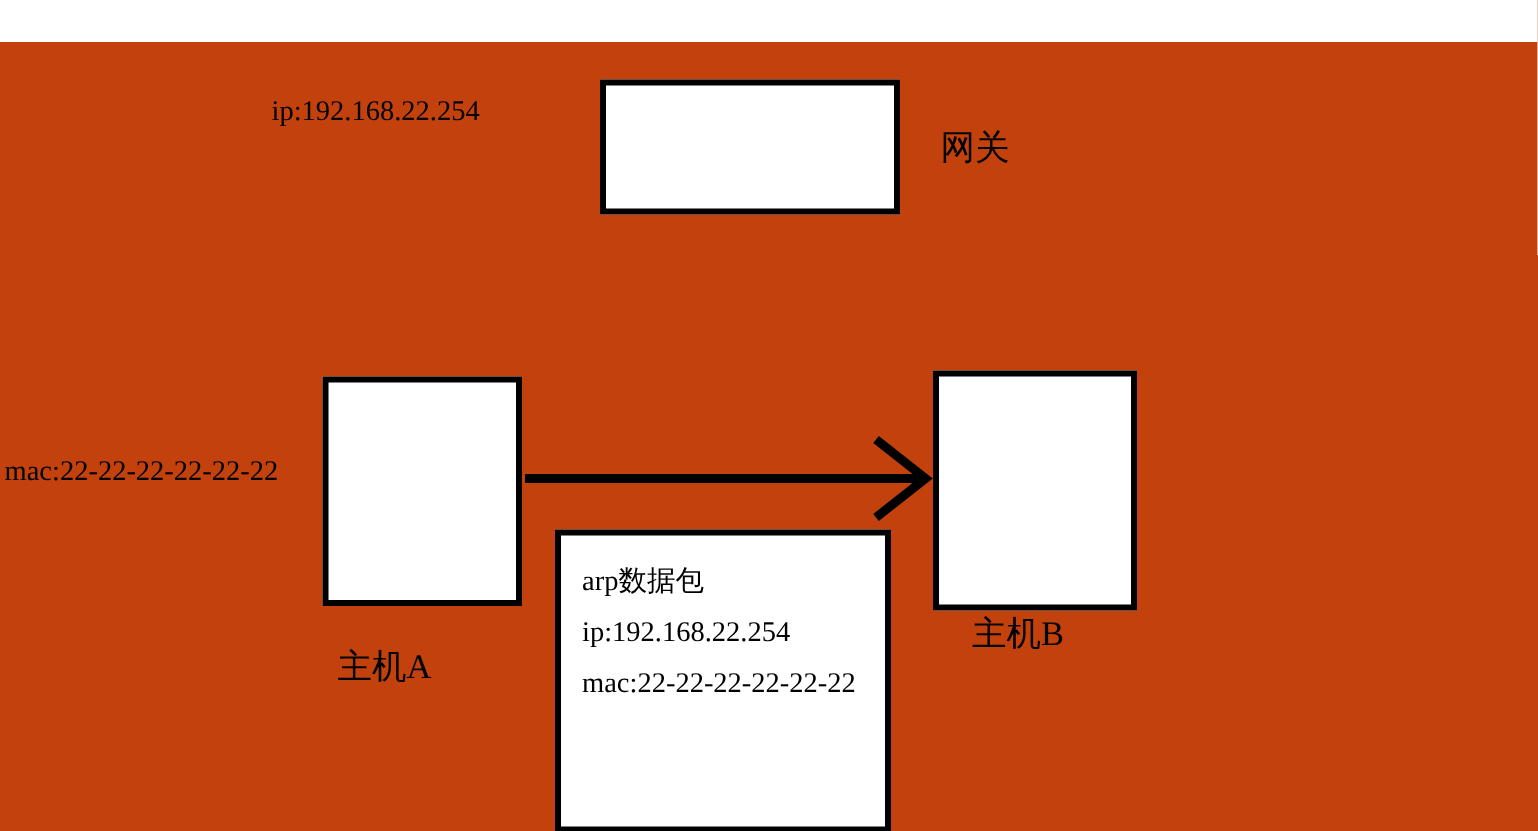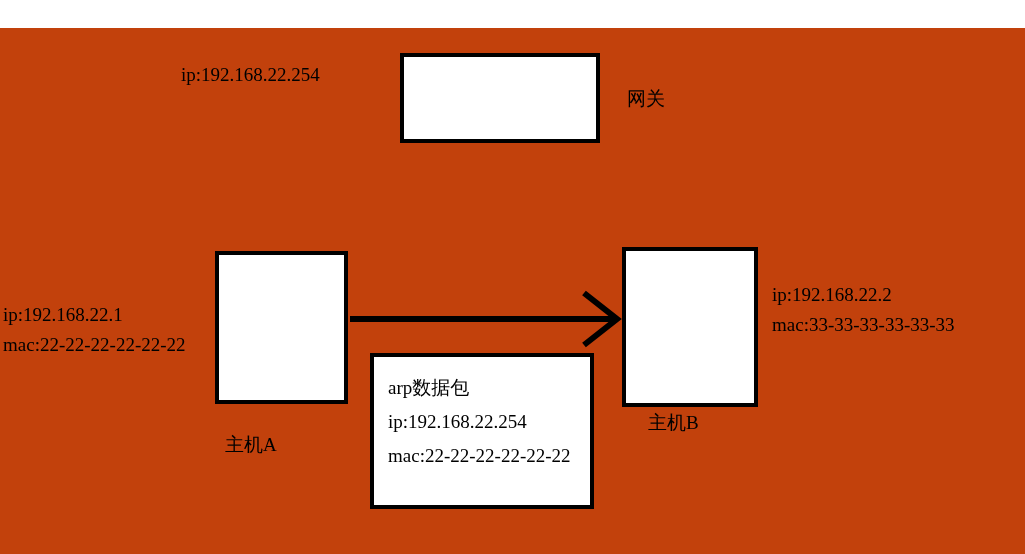--- a/index.html
+++ b/index.html
@@ -28,21 +28,21 @@
     font-size: 19px;
     line-height: 30px;
     color: #000000;
     white-space: nowrap;
   }
   .text-block .line {
     display: block;
   }
   .caption {
     position: absolute;
-    font-size: 19px;
+    font-size: 23px;
     line-height: 22px;
     color: #000000;
     white-space: nowrap;
   }
   .packet-box {
     position: absolute;
     box-sizing: border-box;
     border: 4px solid #000000;
     background: #ffffff;
   }
@@ -79,43 +79,38 @@
 
   <div class="text-block" style="left:181px; top:32px;">
     <span class="line">ip:192.168.22.254</span>
   </div>
 
   <div class="node-box" style="left:400px; top:25px; width:200px; height:90px;"></div>
 
   <div class="caption" style="left:627px; top:60px;">网关</div>
 
   <div class="text-block" style="left:3px; top:272px;">
-    <span class="line">ip:192.168.22.1</span>
     <span class="line">mac:22-22-22-22-22-22</span>
   </div>
 
   <div class="node-box" style="left:215px; top:223px; width:133px; height:153px;"></div>
 
   <div class="caption" style="left:225px; top:406px;">主机A</div>
 
   <div class="node-box" style="left:622px; top:219px; width:136px; height:160px;"></div>
 
   <div class="caption" style="left:648px; top:384px;text-align:right;">主机B</div>
 
-  <div class="text-block" style="left:772px; top:252px;">
-    <span class="line">ip:192.168.22.2</span>
-    <span class="line">mac:33-33-33-33-33-33</span>
-  </div>
 
   <svg class="arrow-layer" viewBox="0 0 1025 554">
     <line x1="350" y1="291" x2="616" y2="291" stroke="#000000" stroke-width="6"></line>
     <polyline points="584,265 617,291 584,317" fill="none" stroke="#000000" stroke-width="6" stroke-linecap="butt" stroke-linejoin="miter"></polyline>
   </svg>
 
-  <div class="packet-box" style="left:370px; top:325px; width:224px; height:156px;">
+  <div class="packet-box" style="left:370px; top:325px; width:224px; height:202px;">
     <div class="packet-text">
       <span class="line">arp数据包</span>
       <span class="line">ip:192.168.22.254</span>
       <span class="wrap">mac:22-22-22-22-22-22</span>
     </div>
   </div>
 
 </div>
 
 </body></html>

